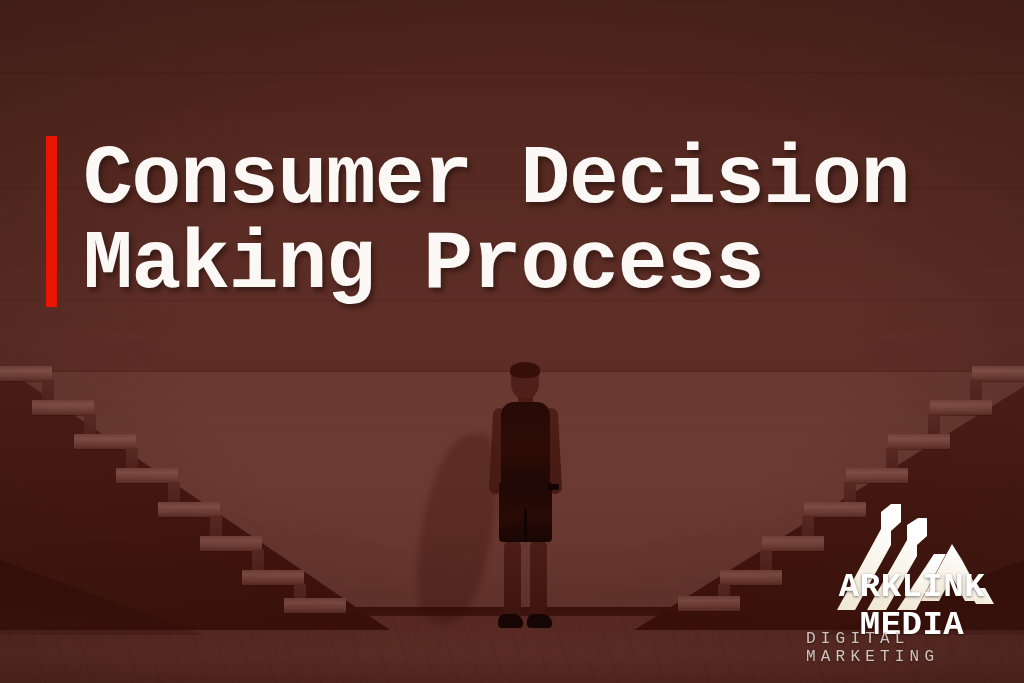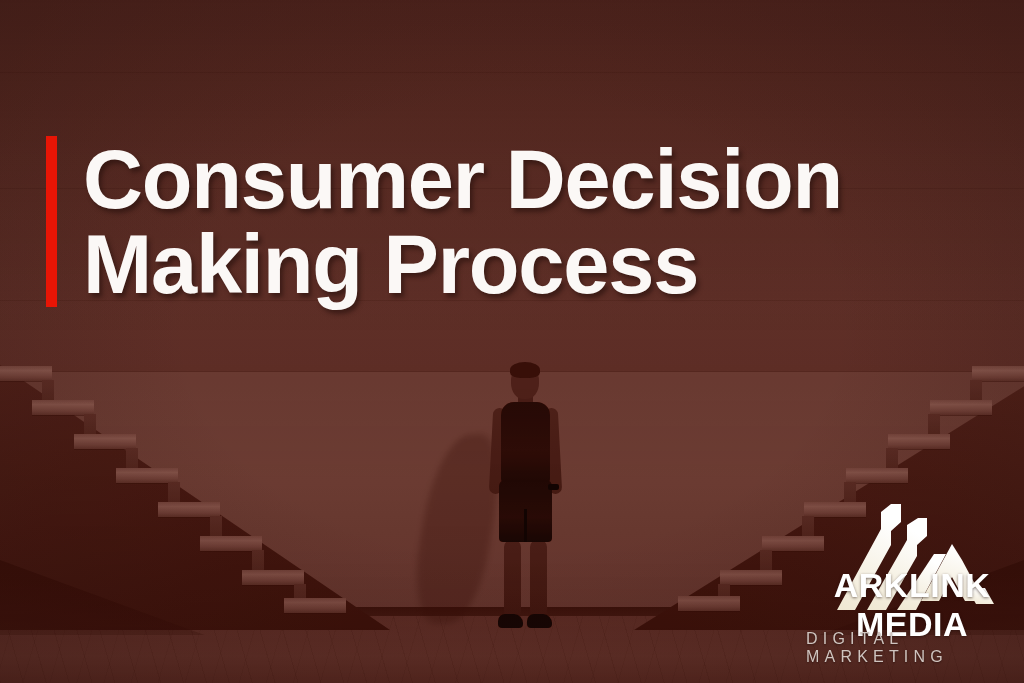--- a/index.html
+++ b/index.html
@@ -5,21 +5,21 @@
   html, body {
     margin: 0;
     padding: 0;
     background: #2a1a17;
   }
   .stage {
     position: relative;
     width: 1024px;
     height: 683px;
     overflow: hidden;
-    font-family: Liberation Sans, sans-serif;
+    font-family: Liberation Mono, monospace;
     background: #4c1d95;
   }
 
   
   .photo {
     position: absolute;
     inset: 0;
     overflow: hidden;
   }
   

